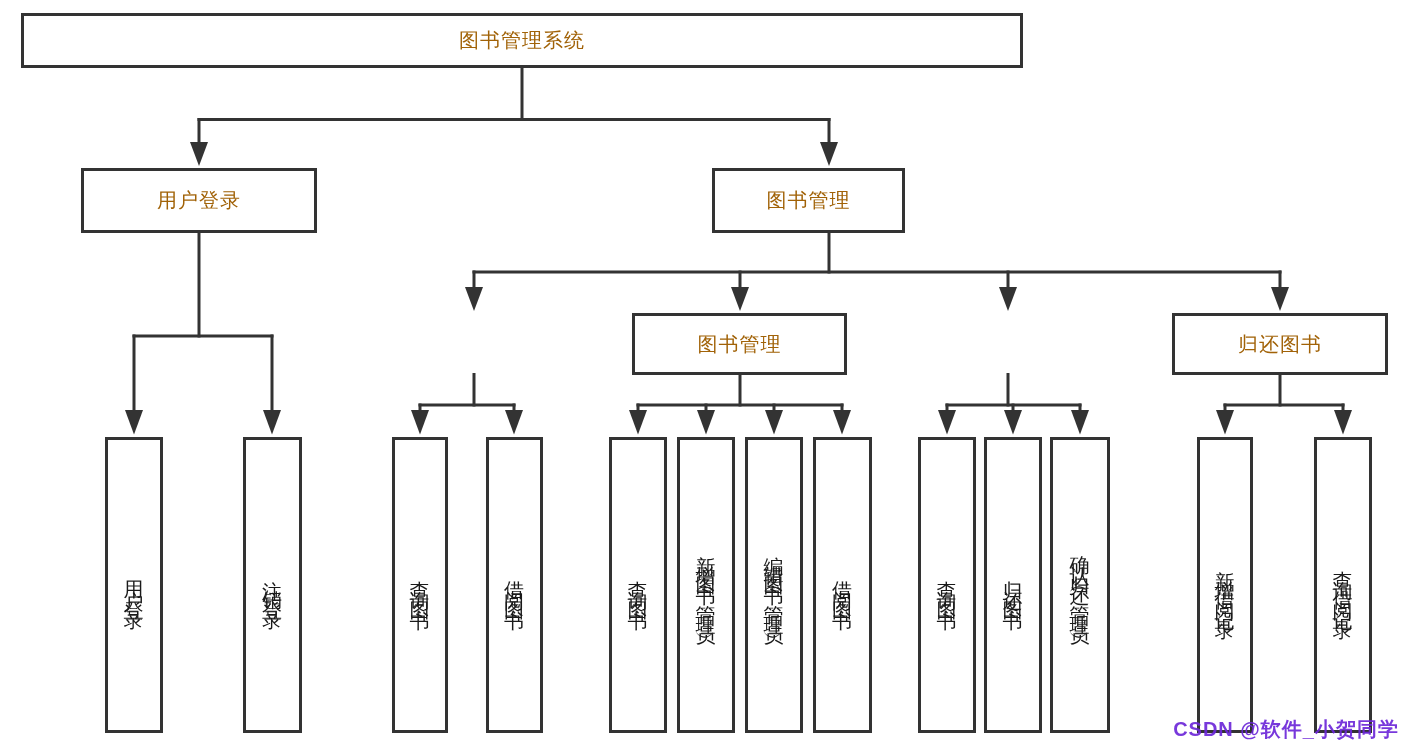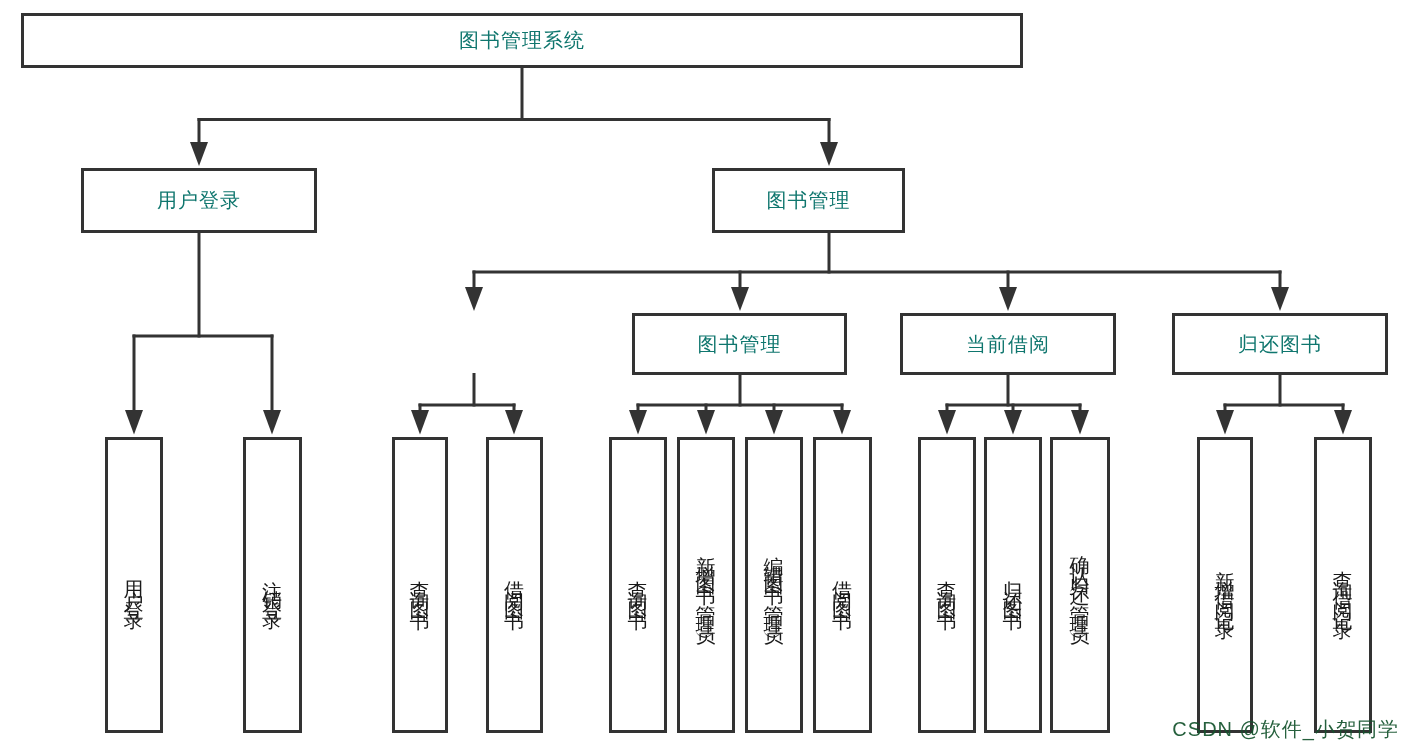--- a/index.html
+++ b/index.html
@@ -24,40 +24,41 @@
     border: 3px solid #333333;
     background: #ffffff;
     display: flex;
     align-items: center;
     justify-content: center;
   }
   .node .hlabel {
     font-size: 20px;
     letter-spacing: 1px;
     white-space: nowrap;
-    color: #0f766e;
+    color: #a16207;
   }
   .leaf .vlabel {
     writing-mode: vertical-rl;
     text-orientation: mixed;
     font-size: 20px;
     line-height: 1;
     letter-spacing: 10px;
     color: #1a1a1a;
     white-space: nowrap;
   }
   .watermark {
     position: absolute;
     right: 6px;
     bottom: 4px;
     font-size: 20px;
     letter-spacing: 1px;
-    color: #14532d;
+    color: #6d28d9;
     opacity: 0.92;
     white-space: nowrap;
+    font-weight: bold;
   }
 </style>
 </head>
 <body>
 
 <div id="stage">
 
   <svg id="wires" viewBox="0 0 1405 747" xmlns="http://www.w3.org/2000/svg">
     <g stroke="#333333" stroke-width="3" fill="none">
 
@@ -132,23 +133,20 @@
   <div class="node" style="left:81px; top:168px; width:236px; height:65px;">
     <span class="hlabel">用户登录</span>
   </div>
   <div class="node" style="left:712px; top:168px; width:193px; height:65px;">
     <span class="hlabel">图书管理</span>
   </div>
 
   <div class="node" style="left:632px; top:313px; width:215px; height:62px;">
     <span class="hlabel">图书管理</span>
   </div>
-  <div class="node" style="left:900px; top:313px; width:216px; height:62px;">
-    <span class="hlabel">当前借阅</span>
-  </div>
   <div class="node" style="left:1172px; top:313px; width:216px; height:62px;">
     <span class="hlabel">归还图书</span>
   </div>
 
   <div class="node leaf" style="left:105px; top:437px; width:58px; height:296px;">
     <span class="vlabel">用户登录</span>
   </div>
   <div class="node leaf" style="left:243px; top:437px; width:59px; height:296px;">
     <span class="vlabel">注销登录</span>
   </div>

